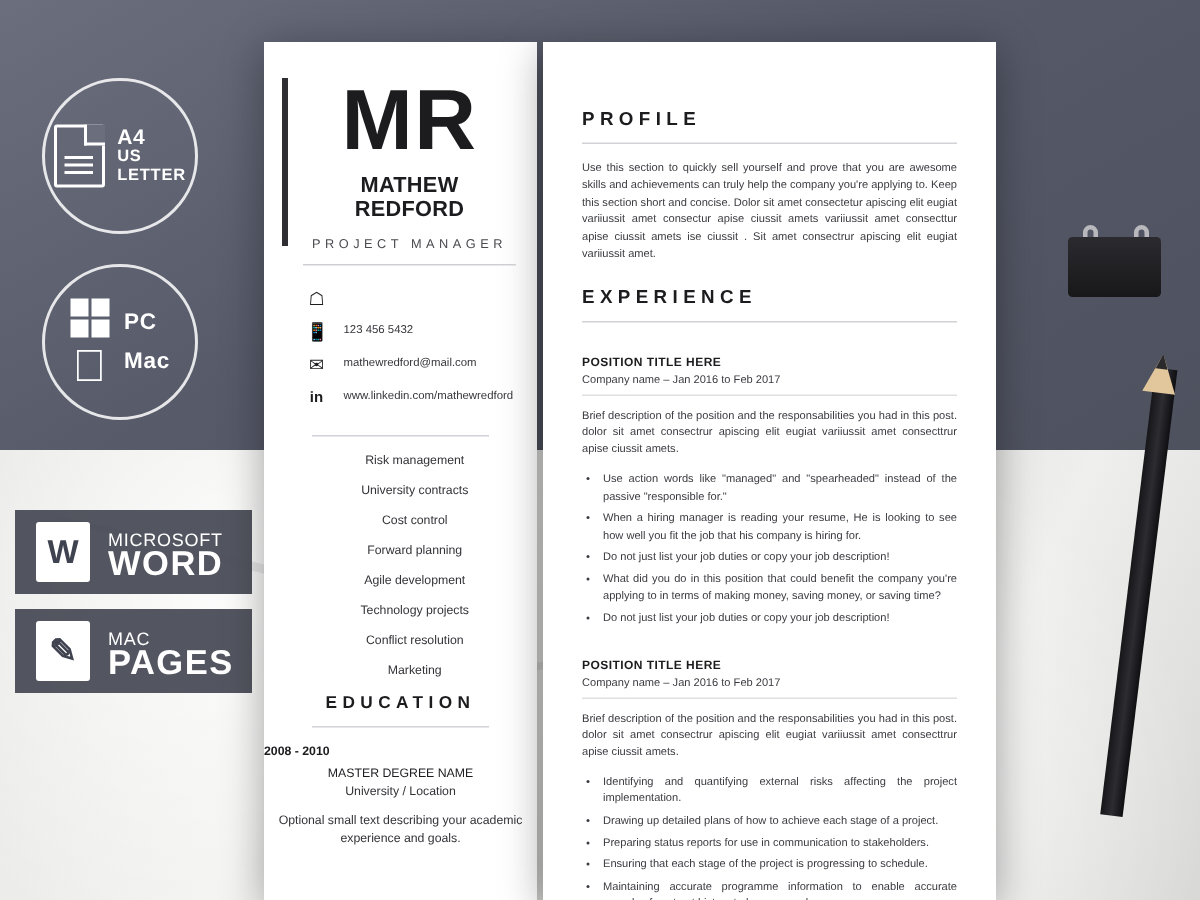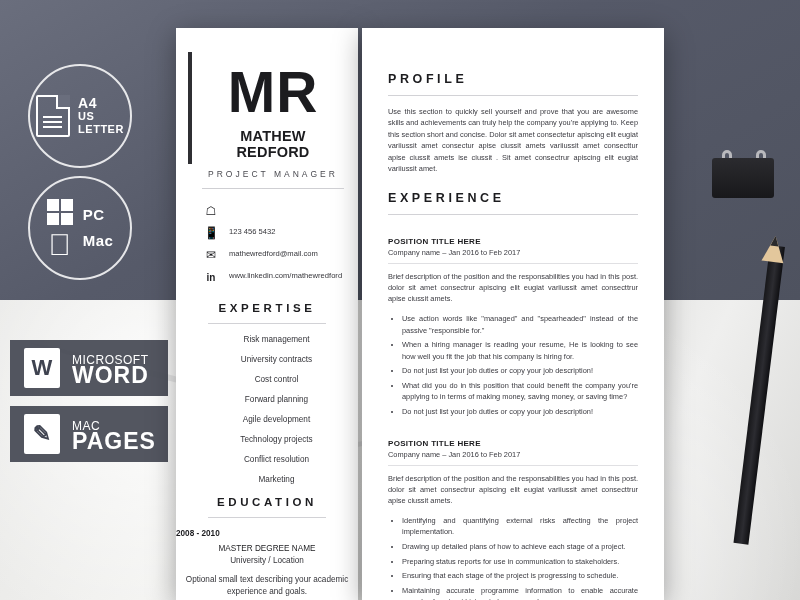--- a/index.html
+++ b/index.html
@@ -32,21 +32,21 @@
     border-radius: 50%;
   }
   
   .badge-circle {
     position: absolute;
     border: 2px solid rgba(255,255,255,.85);
     border-radius: 50%;
     color: #fff;
     display: flex; align-items: center; justify-content: center;
   }
-  .badge-a4 { left: 28px; top: 64px; width: 104px; height: 104px; }
+  .badge-a4 { left: 28px; top: 52px; width: 104px; height: 104px; }
   .badge-pc { left: 28px; top: 176px; width: 104px; height: 104px; }
   .badge-inner { display: flex; align-items: center; gap: 8px; }
   .doc-icon {
     position: relative; width: 34px; height: 42px;
     border: 2px solid #fff; border-radius: 2px;
   }
   .doc-icon::after {
     content: ""; position: absolute; right: -2px; top: -2px;
     width: 12px; height: 12px;
     background: #6a6e7d;
@@ -116,21 +116,21 @@
   }
   .sheet-back { left: 176px; top: 28px; width: 182px; height: 572px; }
   .sheet-front { left: 362px; top: 28px; width: 302px; height: 572px; }
 
   .accent-bar {
     position: absolute; left: 188px; top: 52px; width: 4px; height: 112px;
     background: #2f2f33;
   }
 
   
-  .lc { position: absolute; left: 176px; top: 36px; width: 182px; }
+  .lc { position: absolute; left: 176px; top: 24px; width: 182px; }
   .name-block { padding: 28px 14px 0 26px; }
   .initials {
     font-size: 57px; font-weight: bold; letter-spacing: 1px;
     color: #1c1c1f; line-height: 56px; text-align: center;
   }
   .fullname {
     margin-top: 8px; font-size: 14.5px; font-weight: bold; letter-spacing: .2px;
     color: #1c1c1f; text-align: center;
   }
   .jobtitle {
@@ -262,21 +262,20 @@
         <span class="cicon">✉</span>
         <span class="ctext">mathewredford@mail.com</span>
       </div>
       <div class="crow">
         <span class="cicon" style="font-weight:bold;font-size:10px;">in</span>
         <span class="ctext">www.linkedin.com/mathewredford</span>
       </div>
     </div>
 
     <div style="margin-top:18px;">
-      <div class="sec-title">EXPERTISE</div>
       <div class="sec-rule"></div>
       <div>
         <div class="skill">Risk management</div>
         <div class="skill">University contracts</div>
         <div class="skill">Cost control</div>
         <div class="skill">Forward planning</div>
         <div class="skill">Agile development</div>
         <div class="skill">Technology projects</div>
         <div class="skill">Conflict resolution</div>
         <div class="skill">Marketing</div>

